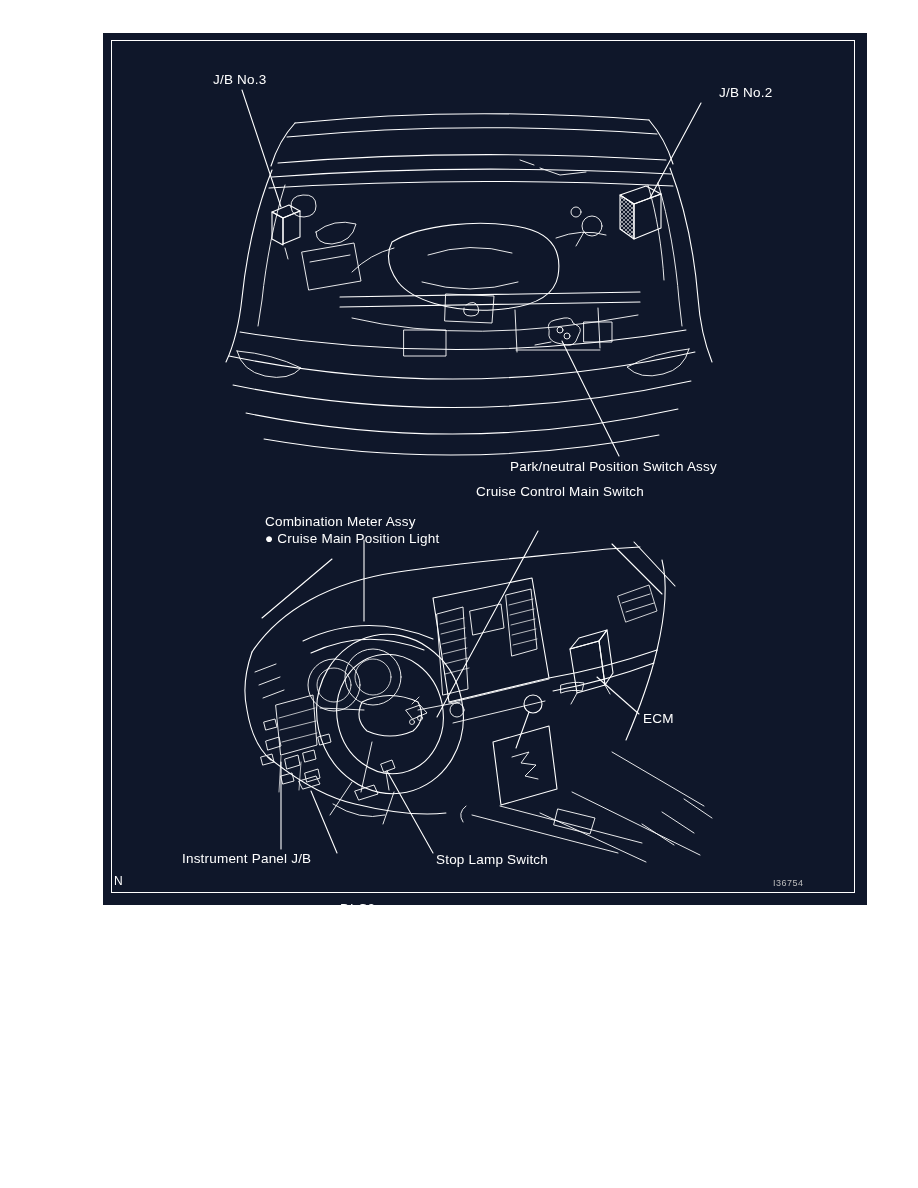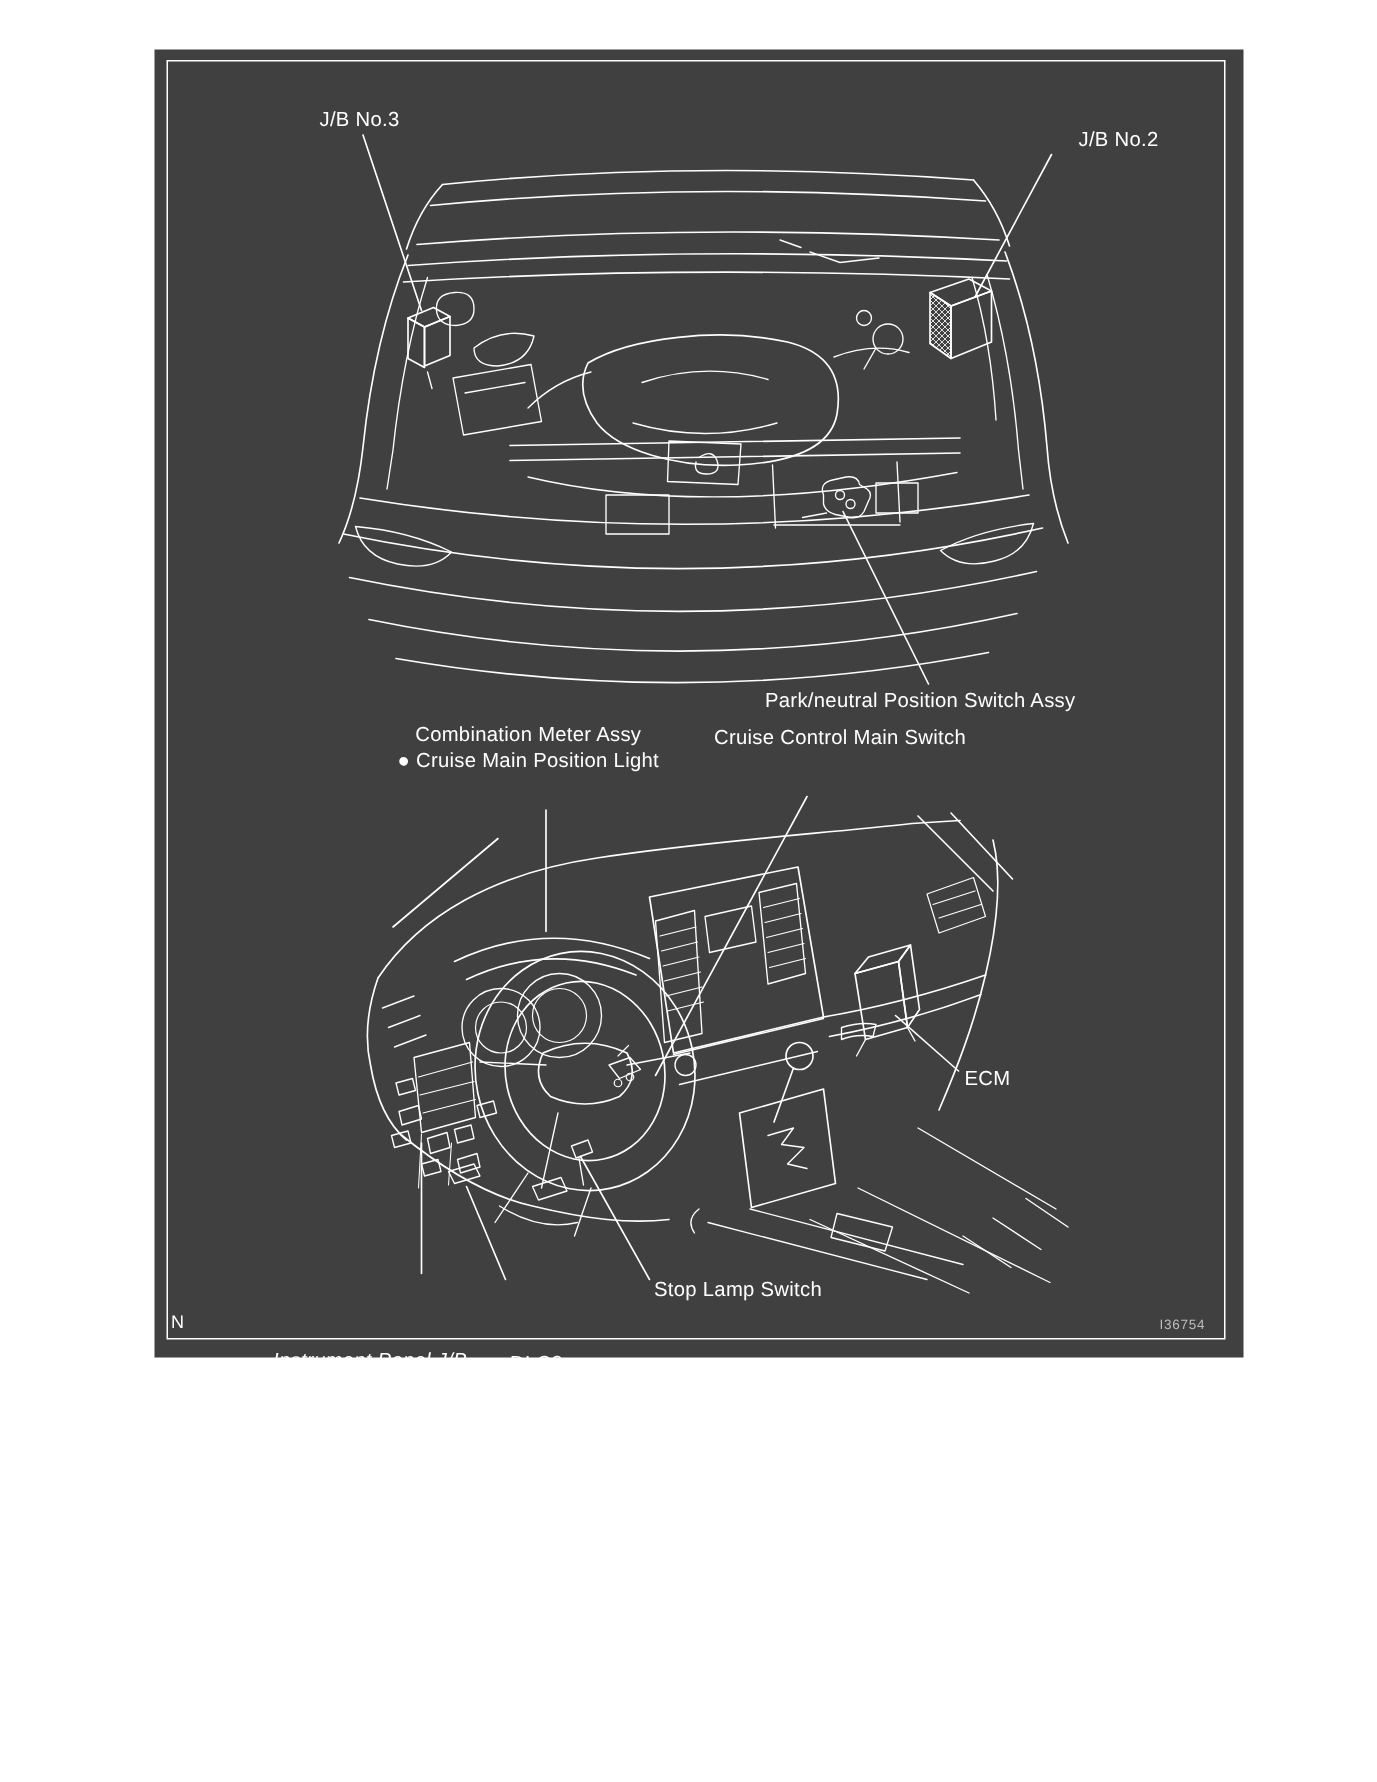--- a/index.html
+++ b/index.html
@@ -2,38 +2,39 @@
 <html><head>
 <meta charset="utf-8">
 <style>
   html,body{margin:0;padding:0;background:#ffffff;}
   .page{
     position:relative;width:918px;height:1188px;background:#ffffff;
     font-family:"Liberation Sans",sans-serif;overflow:hidden;
   }
   .figure-frame{
     position:absolute;left:103px;top:33px;width:726px;height:872px;
-    background:#404040;
+    background:#0f172a;
+    padding-left:38px;
   }
   .inner-border{
     position:absolute;left:8px;top:7px;right:12px;bottom:12px;
     border:1px solid #ffffff;pointer-events:none;
   }
   .art{position:absolute;left:0;top:0;width:715px;height:872px;}
   .lbl{
     position:absolute;color:#ffffff;font-size:13.5px;line-height:17px;
     white-space:nowrap;letter-spacing:.2px;
   }
   .lbl-jb3{left:110px;top:38px;}
   .lbl-jb2{left:581px;top:51px;margin-left:35px;}
   .lbl-pnp{left:407px;top:425px;text-align:center;}
-  .lbl-combo{left:162px;top:448px;text-align:center;}
+  .lbl-combo{left:162px;top:480px;}
   .lbl-ccms{left:373px;top:450px;}
   .lbl-ecm{left:540px;top:677px;text-align:center;}
-  .lbl-ipjb{left:79px;top:865px;font-style:italic;}
+  .lbl-ipjb{left:79px;top:817px;}
   .lbl-dlc3{left:237px;top:867px;}
   .lbl-sls{left:333px;top:818px;}
   .corner-n{position:absolute;left:11px;top:841px;color:#ffffff;font-size:12px;}
   .fig-code{position:absolute;left:670px;top:845px;color:#bdbdbd;font-size:9px;letter-spacing:.5px;}
 </style>
 </head>
 <body>
 
 <div class="page">
   <div class="figure-frame">

